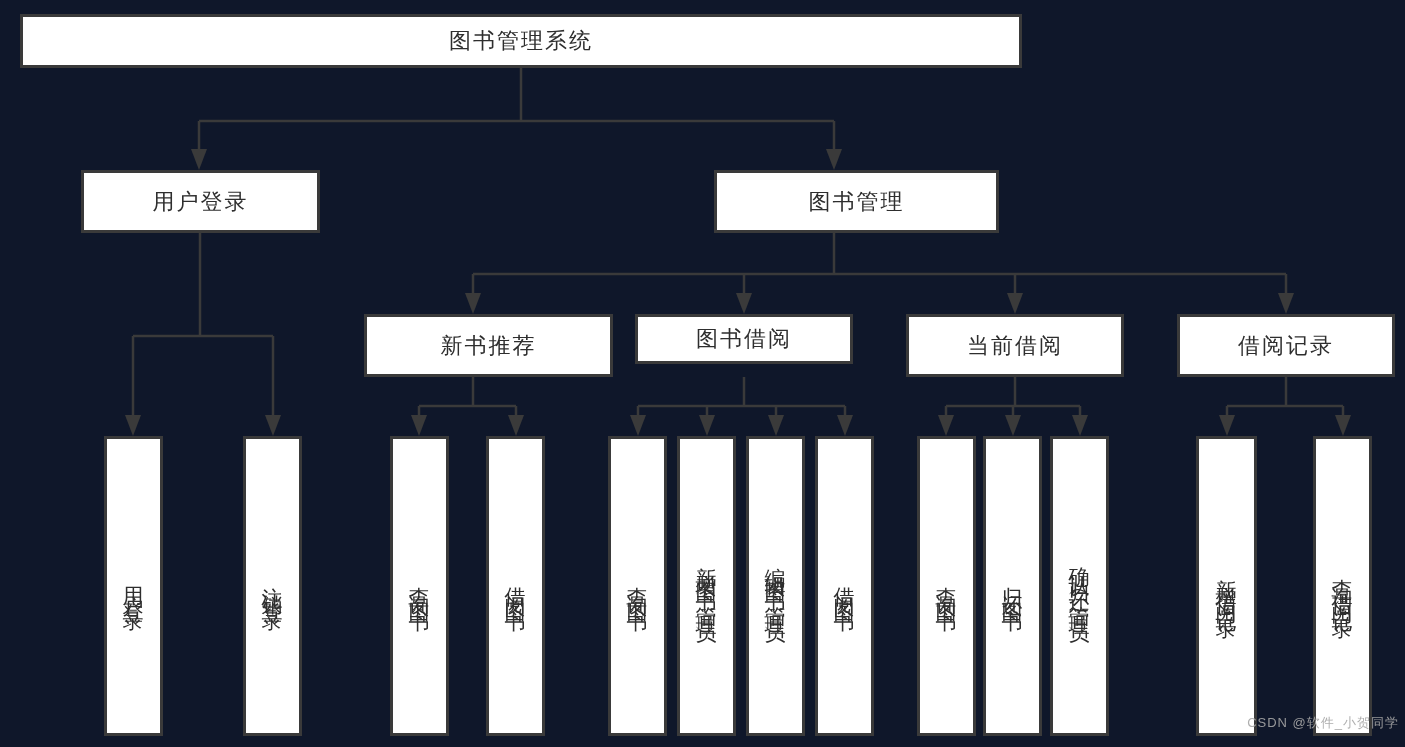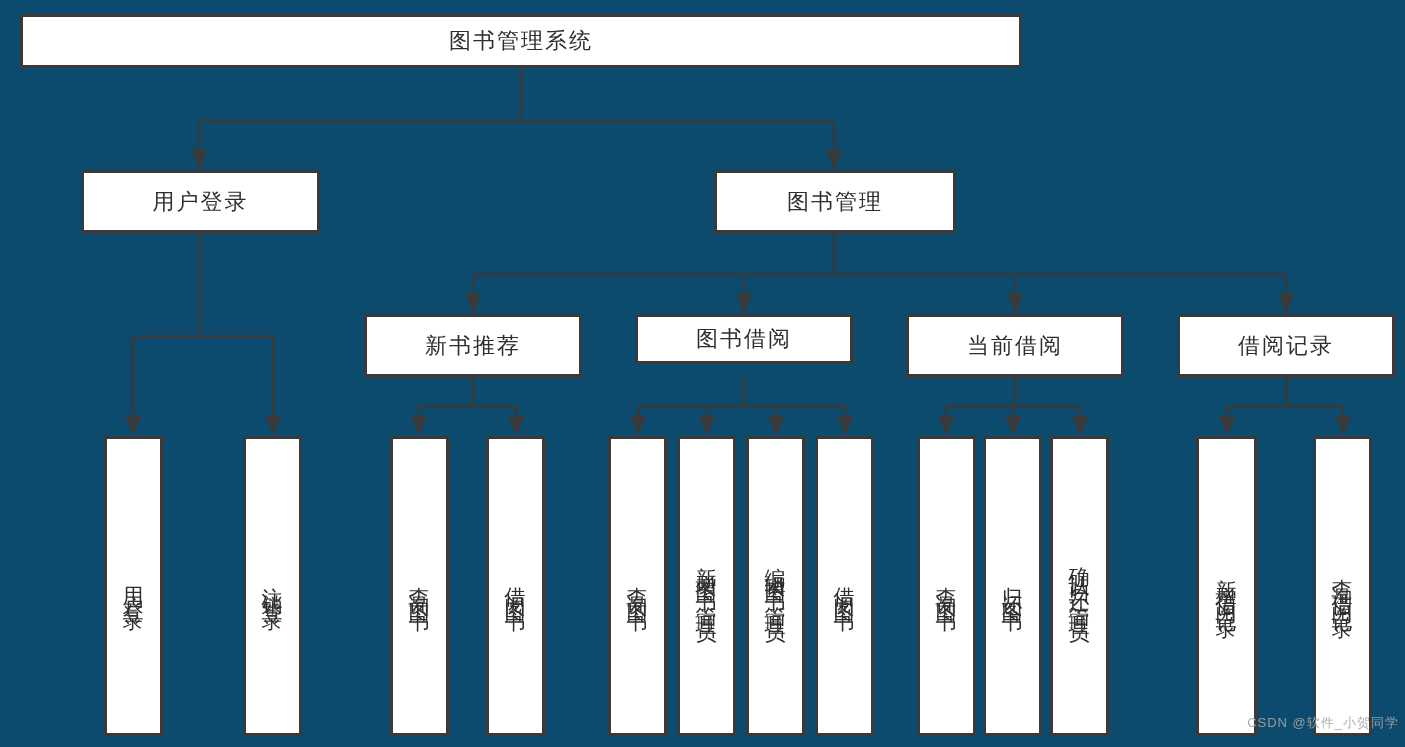--- a/index.html
+++ b/index.html
@@ -5,21 +5,21 @@
   html,body{
     margin:0;
     padding:0;
     background:#ffffff;
     font-family:"Liberation Sans", sans-serif;
   }
   .stage{
     position:relative;
     width:1405px;
     height:747px;
-    background:#0c4a6e;
+    background:#0f172a;
     overflow:hidden;
   }
   .wires{
     position:absolute;
     left:0;top:0;
     width:1405px;
     height:747px;
   }
   .box{
     position:absolute;
@@ -43,22 +43,22 @@
   }
   .vbox span{
     writing-mode:vertical-rl;
     font-size:21px;
     letter-spacing:8px;
     line-height:1;
   }
   
   .n-root   {left:20px;  top:14px;  width:1002px; height:54px;}
   .n-user   {left:81px;  top:170px; width:239px;  height:63px;}
-  .n-mgmt   {left:714px; top:170px; width:242px;  height:63px;font-family:Liberation Mono, monospace;}
-  .n-rec    {left:364px; top:314px; width:218px;  height:63px;text-align:center;}
+  .n-mgmt   {left:714px; top:170px; width:285px;  height:63px;font-family:Liberation Mono, monospace;}
+  .n-rec    {left:364px; top:314px; width:249px;  height:63px;text-align:center;}
   .n-borrow {left:635px; top:314px; width:218px;  height:50px;}
   .n-current{left:906px; top:314px; width:218px;  height:63px;text-align:right;}
   .n-records{left:1177px;top:314px; width:218px;  height:63px;}
   
   .v1 {left:104px;}
   .v2 {left:243px;}
   .v3 {left:390px;}
   .v4 {left:486px;}
   .v5 {left:608px;}
   .v6 {left:677px;}

